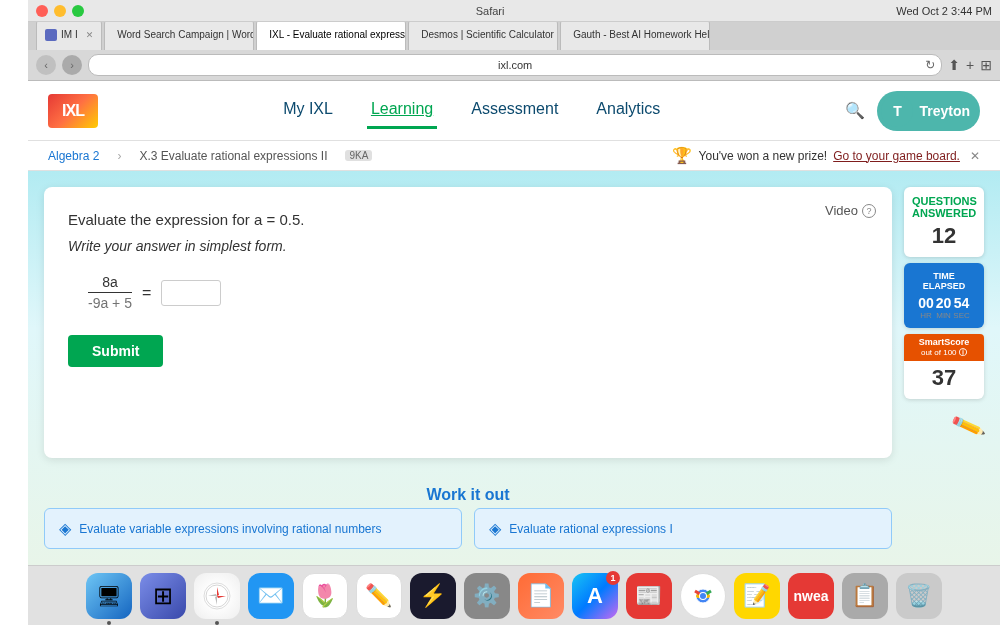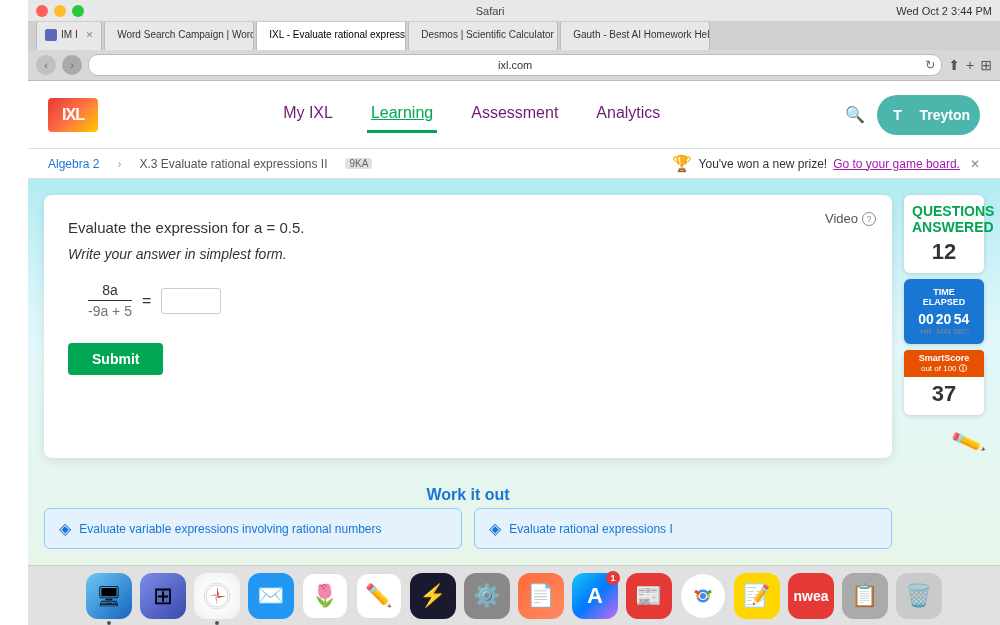--- a/index.html
+++ b/index.html
@@ -64,35 +64,35 @@
     .tab-favicon.ixl { background: #00a651; }
     .tab-favicon.im { background: #5b6abf; }
     .tab-favicon.word { background: #4472c4; }
     .tab-favicon.desmos { background: #00a3e0; }
     .tab-favicon.gauth { background: #e53935; }
     .tab-close { margin-left: 4px; color: #888; font-size: 9px; cursor: pointer; }
 
     
     .ixl-nav {
       background: #fff;
-      height: 68px;
+      height: 60px;
       display: flex;
       align-items: center;
       padding: 0 20px;
       border-bottom: 1px solid #e0e0e0;
       gap: 0;
     }
     .logo-box {
       background: linear-gradient(135deg, #e53935 0%, #ff7043 50%, #ffcc00 100%);
       width: 50px; height: 34px; border-radius: 4px;
       display: flex; align-items: center; justify-content: center;
       font-size: 16px; font-weight: 900; color: #fff; letter-spacing: -1px;
     }
     .nav-links { display: flex; gap: 30px; flex: 1; justify-content: center; }
-    .nav-link { font-size: 16px; color: #701a75; text-decoration: none; padding: 8px 4px; cursor: pointer; }
+    .nav-link { font-size: 16px; color: #0c4a6e; text-decoration: none; padding: 8px 4px; cursor: pointer; }
     .nav-link.active { color: #00a651; border-bottom: 3px solid #00a651; text-decoration: underline; }
     .nav-right { display: flex; align-items: center; gap: 12px; }
     .search-icon-nav { font-size: 16px; color: #555; cursor: pointer; }
     .user-avatar {
       background: #4db6ac; color: #fff; border-radius: 50%;
       width: 32px; height: 32px; display: flex; align-items: center;
       justify-content: center; font-size: 14px; font-weight: bold;
     }
     .user-name { font-size: 14px; color: #333; }
 
@@ -111,21 +111,21 @@
     .breadcrumb-chevron { color: #aaa; }
     .prize-banner {
       margin-left: auto;
       display: flex;
       align-items: center;
       gap: 6px;
       font-size: 12px;
       color: #333;
     }
     .prize-icon { font-size: 16px; }
-    .prize-link { color: #a21caf; text-decoration: underline; cursor: pointer; }
+    .prize-link { color: #7f1d1d; text-decoration: underline; cursor: pointer; }
     .prize-close { color: #888; cursor: pointer; margin-left: 4px; }
 
     .question-card {
       background: #fff;
       border-radius: 8px;
       padding: 24px;
       flex: 1;
       position: relative;
       box-shadow: 0 2px 8px rgba(0,0,0,0.1);
       min-width: 0;
@@ -185,21 +185,21 @@
     }
 
     .stat-box {
       background: #fff;
       border-radius: 6px;
       padding: 8px;
       text-align: center;
       box-shadow: 0 1px 4px rgba(0,0,0,0.15);
     }
     .stat-label {
-      font-size: 14px;
+      font-size: 11px;
       font-weight: bold;
       text-transform: uppercase;
       margin-bottom: 4px;
     }
     .stat-label.green { color: #00a651; }
     .stat-value { font-size: 22px; font-weight: bold; color: #333; }
     .time-display { display: flex; gap: 2px; justify-content: center; }
     .time-unit { display: flex; flex-direction: column; align-items: center; }
     .time-num { font-size: 14px; font-weight: bold; color: #333; }
     .time-label { font-size: 8px; color: #888; }

